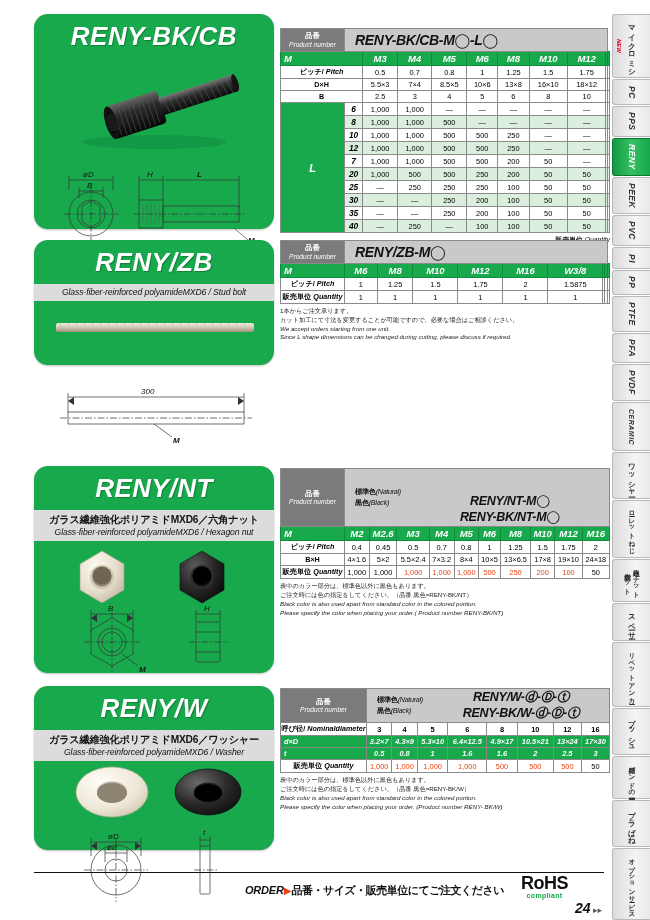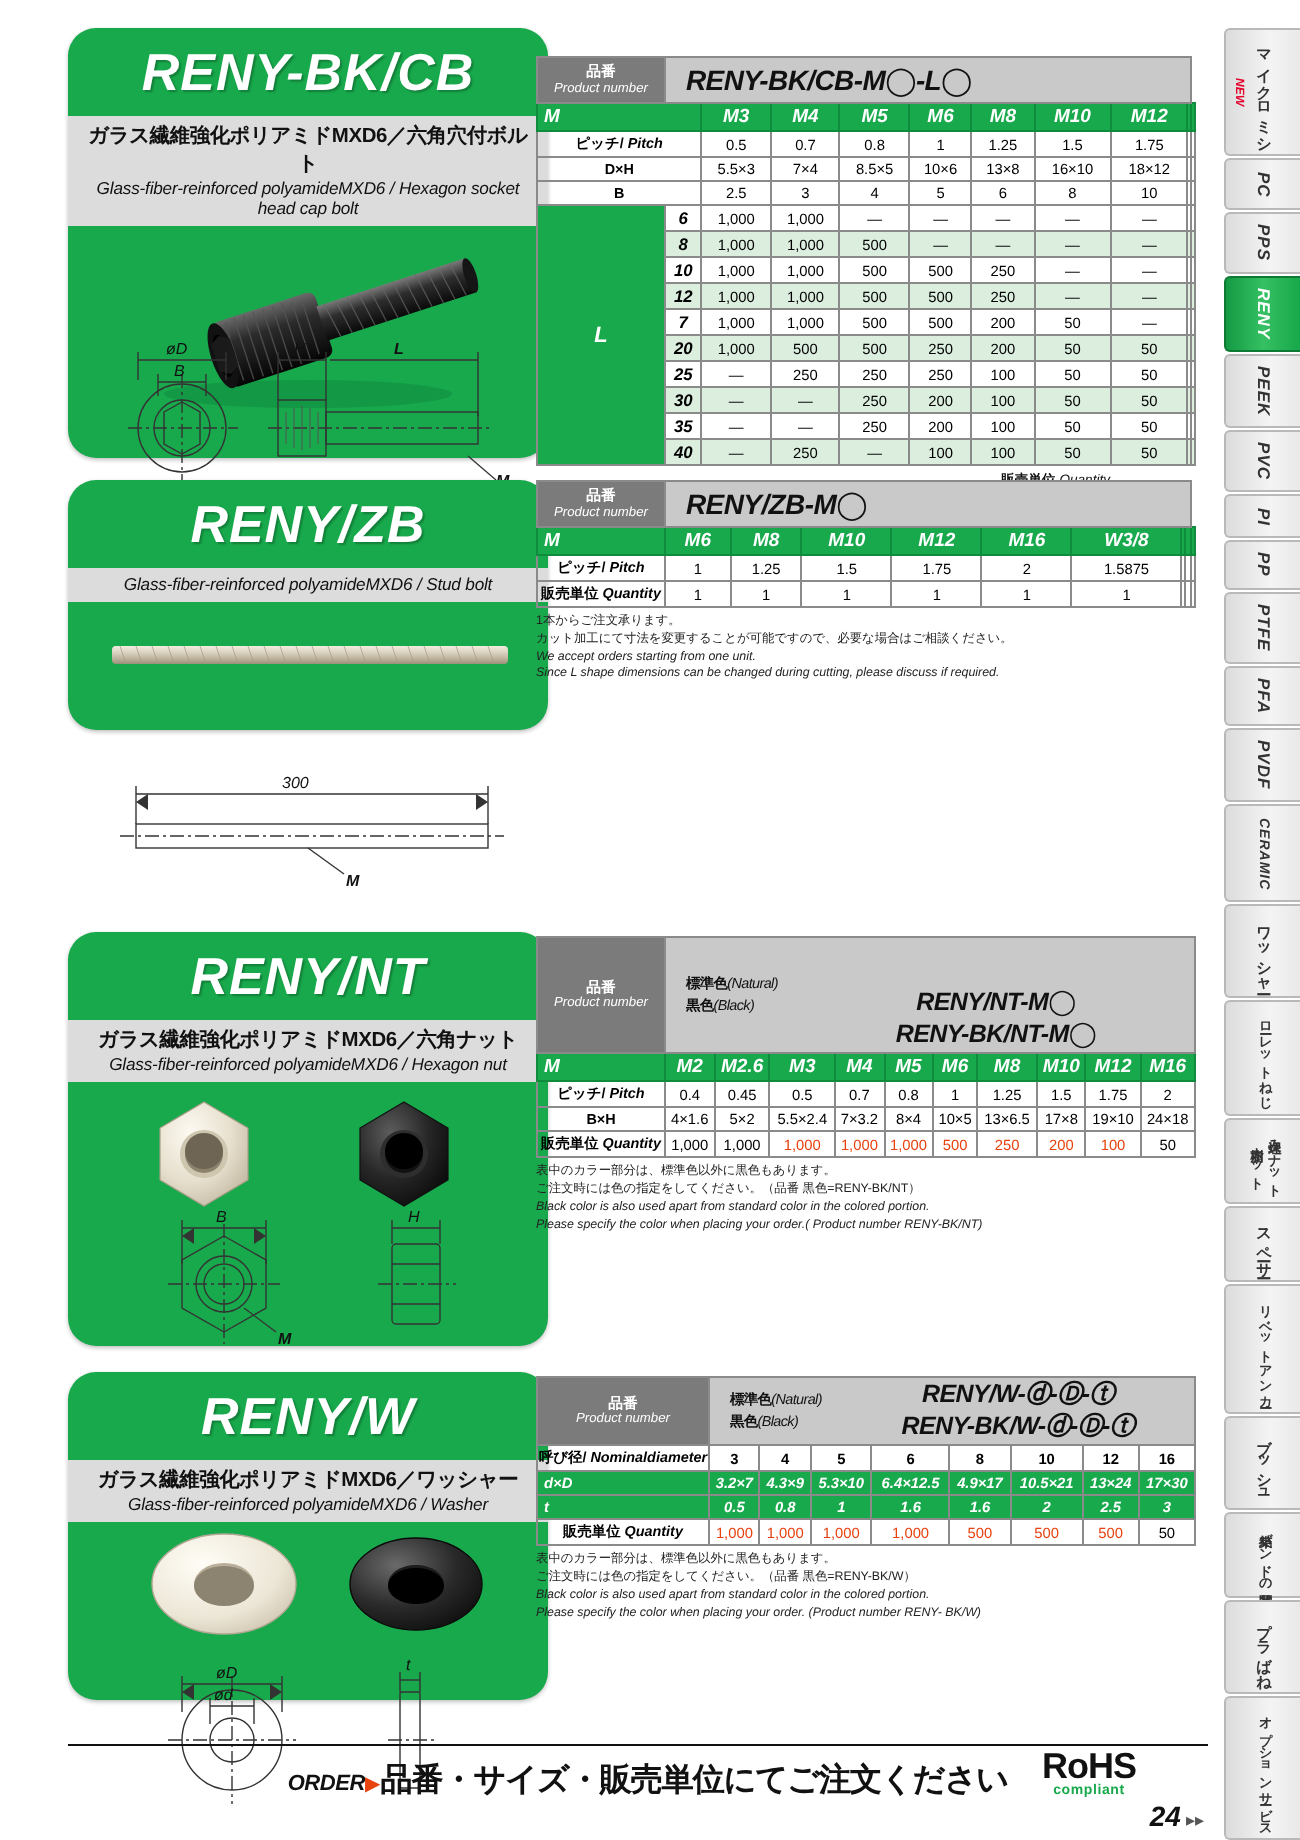--- a/index.html
+++ b/index.html
@@ -67,21 +67,21 @@
     font-family:"Liberation Sans", sans-serif;
   }
   .green-card .sub {
     background:#dcdcdc; padding:3px 6px 4px; text-align:center;
   }
   .sub .jp { font-size:10.2px; color:#111; font-weight:bold; letter-spacing:-.2px;}
   .sub .en { font-size:8.6px; color:#111; font-style:italic; letter-spacing:-.1px; }
   .photo-area { height:92px; position:relative; }
 
   
-  .tbl-wrap { position:absolute; left:268px; width:287px; }
+  .tbl-wrap { position:absolute; left:280px; width:330px; }
   table.spec { border-collapse:collapse; width:330px; font-size:7.4px; }
   table.spec td, table.spec th { border:1px solid #8a8a8a; text-align:center; padding:1px 0; }
 
   .hdr-row td { background:#c9c9c9; border-color:#9a9a9a; }
   .pn-label {
     background:#7b7b7b !important; color:#fff; width:64px;
     font-size:6.6px; line-height:1.15; padding:3px 0 !important;
   }
   .pn-label .jp { font-weight:bold; font-size:7.4px; display:block;}
   .pn-label .en { font-style:italic; display:block; font-size:6.6px;}
@@ -114,40 +114,36 @@
   
   .drawing { position:absolute; }
   .draw-label { font-size:8px; font-style:italic; fill:#111; }
 
   
   .footer { position:absolute; left:0; bottom:0; width:612px; height:58px; }
   .footer-line { position:absolute; left:34px; right:8px; top:10px; border-top:1px solid #111; }
   .order { position:absolute; right:108px; top:18px; white-space:nowrap; }
   .order .ow { font-size:11px; font-weight:bold; font-style:italic; color:#111; letter-spacing:-.2px;}
   .order .arrow { color:#e8420f; font-size:10px; }
-  .order .jp { font-size:16px; font-weight:bold; color:#111; letter-spacing:-.5px;}
+  .order .jp { font-size:11px; font-weight:bold; color:#111; letter-spacing:-.5px;}
   .rohs { position:absolute; right:44px; top:12px; text-align:center; }
   .rohs .big { font-size:18px; font-weight:bold; color:#111; line-height:1; letter-spacing:-.5px;}
   .rohs .small { font-size:7px; font-weight:bold; color:#18a94c; letter-spacing:.3px;}
   .pageno { position:absolute; right:10px; bottom:4px; font-size:14px; font-weight:bold; font-style:italic; color:#111;}
   .pageno .dots { font-size:9px; color:#555; }
 </style>
 </head>
 <body>
 
 <div class="page">
 <div class="content">
 
   <div class="block" style="top:14px; height:215px;">
     <div class="green-card" style="top:0; height:215px;">
       <div class="title">RENY-BK/CB</div>
-      <div class="sub">
-        <div class="jp">ガラス繊維強化ポリアミドMXD6／六角穴付ボルト</div>
-        <div class="en">Glass-fiber-reinforced polyamideMXD6 / Hexagon socket head cap bolt</div>
-      </div>
       <div class="photo-area">
         <svg width="240" height="92" viewBox="0 0 240 92">
           <defs>
             <linearGradient id="boltg" x1="0" y1="0" x2="0" y2="1">
               <stop offset="0" stop-color="#6a6a6a"></stop>
                   <stop offset=".35" stop-color="#2b2b2b"></stop>
               <stop offset=".65" stop-color="#1a1a1a"></stop>
                   <stop offset="1" stop-color="#050505"></stop>
             </linearGradient>
             <linearGradient id="shaftg" x1="0" y1="0" x2="0" y2="1">

